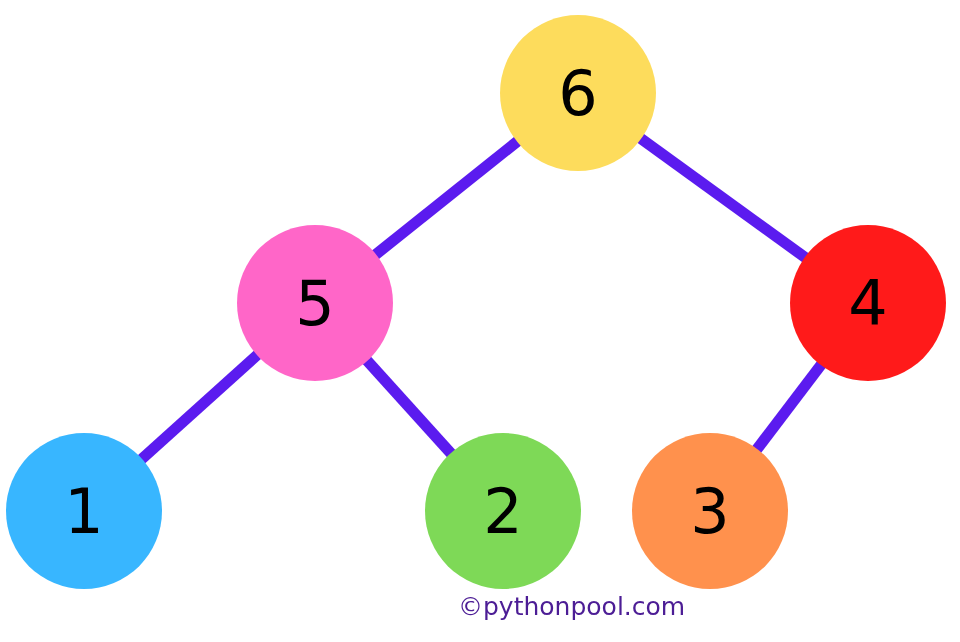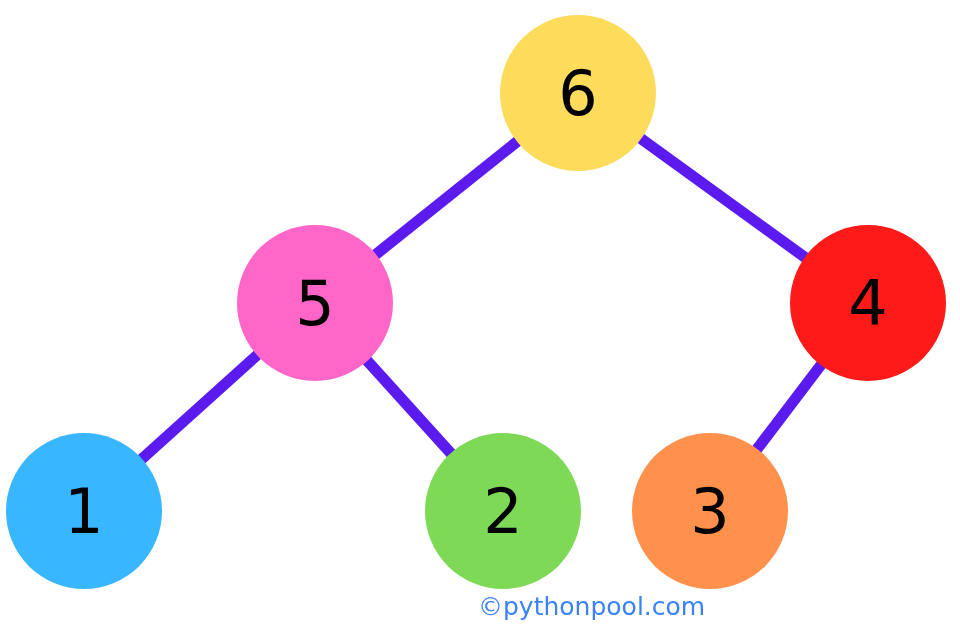--- a/index.html
+++ b/index.html
@@ -1,19 +1,19 @@
 <!DOCTYPE html>
 <html><head>
 <meta charset="utf-8">
 <style>
   html,body{margin:0;padding:0;background:#ffffff;}
   body{width:960px;height:642px;position:relative;overflow:hidden;font-family:"DejaVu Sans",sans-serif;}
   svg{position:absolute;left:0;top:0;}
   .node{position:absolute;width:156px;height:156px;border-radius:50%;display:flex;align-items:center;justify-content:center;font-size:62px;color:#000;}
-  .credit{position:absolute;left:478px;top:592px;font-size:25px;color:#3b82f6;}
+  .credit{position:absolute;left:458px;top:592px;font-size:25px;color:#4c1d95;}
 </style>
 </head>
 <body>
 
 <svg width="960" height="642">
   <line x1="578" y1="93" x2="315" y2="303" stroke="#5b1bef" stroke-width="11"></line>
   <line x1="578" y1="93" x2="868" y2="303" stroke="#5b1bef" stroke-width="11"></line>
   <line x1="315" y1="303" x2="84" y2="511" stroke="#5b1bef" stroke-width="11"></line>
   <line x1="315" y1="303" x2="503" y2="511" stroke="#5b1bef" stroke-width="11"></line>
   <line x1="868" y1="303" x2="710" y2="511" stroke="#5b1bef" stroke-width="11"></line>

